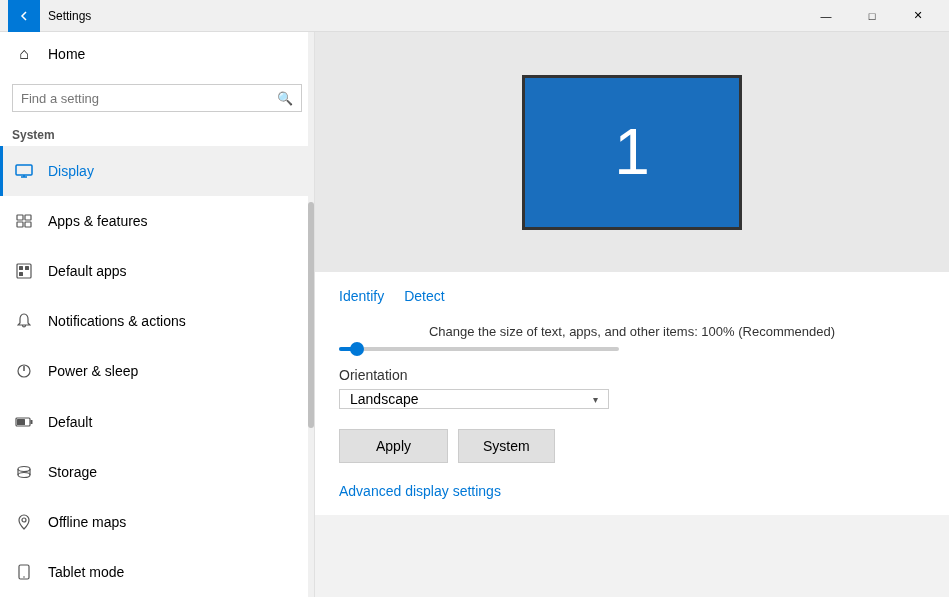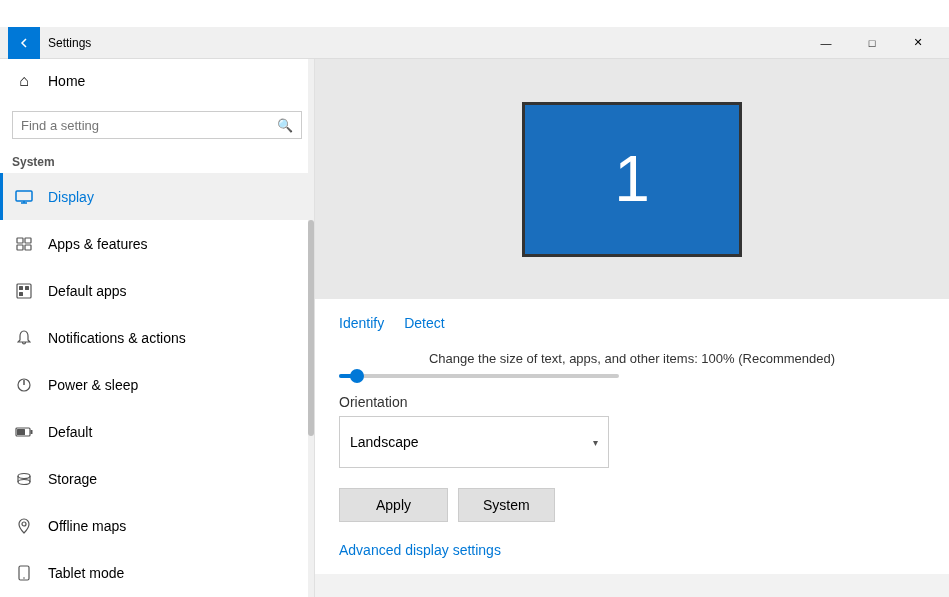--- a/index.html
+++ b/index.html
@@ -8,21 +8,20 @@
     
     .titlebar {
       height: 32px;
       background: #f0f0f0;
       display: flex;
       align-items: center;
       padding: 0 8px;
       border-bottom: 1px solid #ddd;
       user-select: none;
       flex-shrink: 0;
-      margin-top: 27px;
     }
     .titlebar-back {
       width: 32px; height: 32px;
       background: #0078d7;
       display: flex; align-items: center; justify-content: center;
       cursor: pointer;
       color: #fff;
       font-size: 12px;
       margin-right: 8px;
     }
@@ -238,21 +237,21 @@
       cursor: pointer;
     }
 
     .orientation-label {
       font-size: 14px;
       color: #333;
       margin-bottom: 6px;
     }
     .select-box {
       width: 270px;
-      height: 52px;
+      height: 20px;
       display: flex;
       align-items: center;
       justify-content: space-between;
       border: 1px solid #ccc;
       background: #fff;
       padding: 0 10px;
       cursor: pointer;
       font-size: 14px;
       margin-bottom: 20px;
     }

